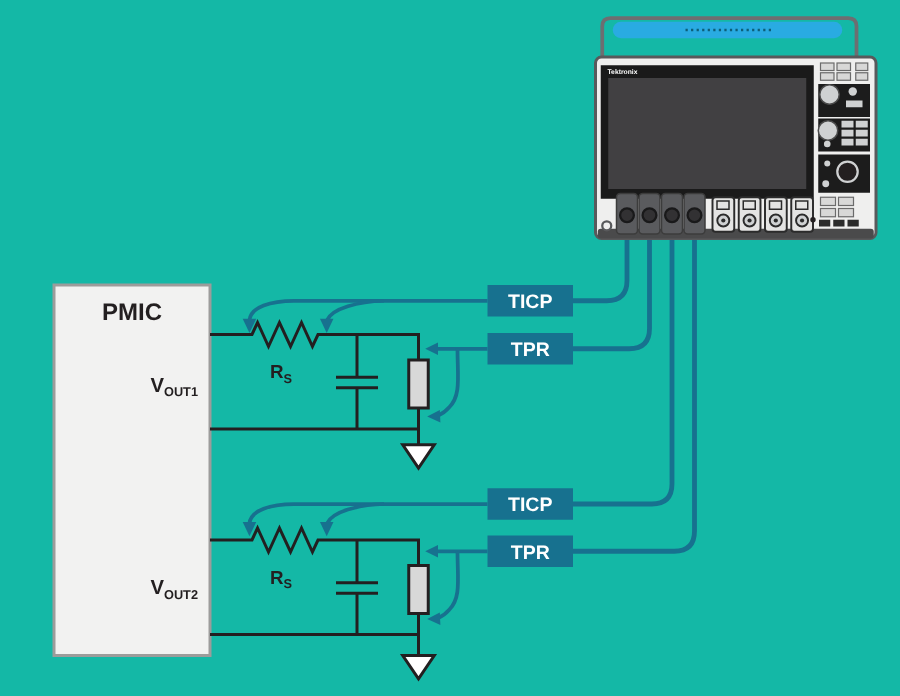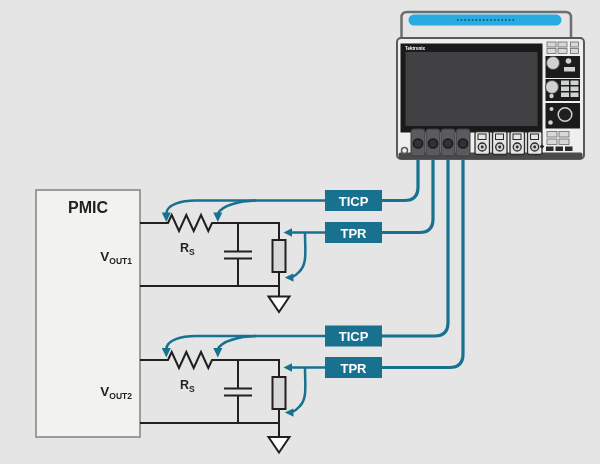--- a/index.html
+++ b/index.html
@@ -1,16 +1,16 @@
 <!DOCTYPE html>
 <html><head>
 <meta charset="utf-8">
 <style>
   html,body{margin:0;padding:0;background:#ffffff;}
-  .stage{position:relative;width:600px;height:464px;background:#e5e5e5;overflow:hidden;
+  .stage{position:relative;width:600px;height:464px;background:#14b8a6;overflow:hidden;
          font-family:"Liberation Sans",sans-serif;}
   svg{display:block;}
   text{font-family:"Liberation Sans",sans-serif;}
 </style>
 </head>
 <body>
 
 <div class="stage">
 <svg width="600" height="464" viewBox="0 0 600 464">
 

